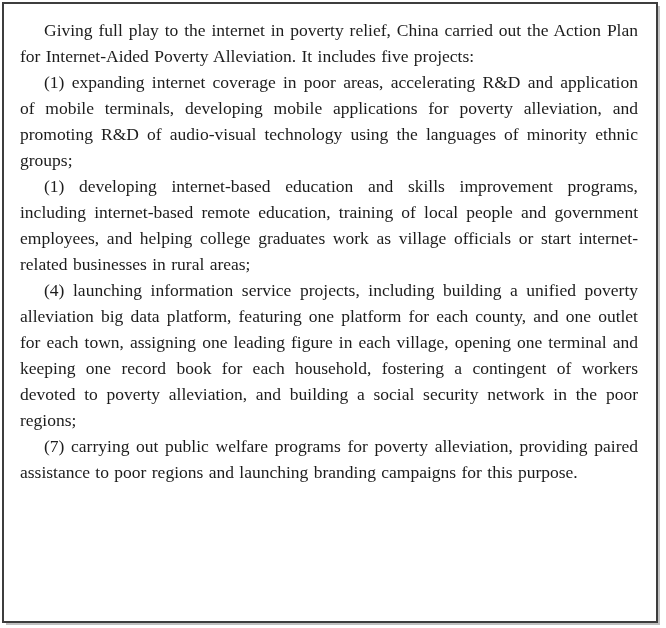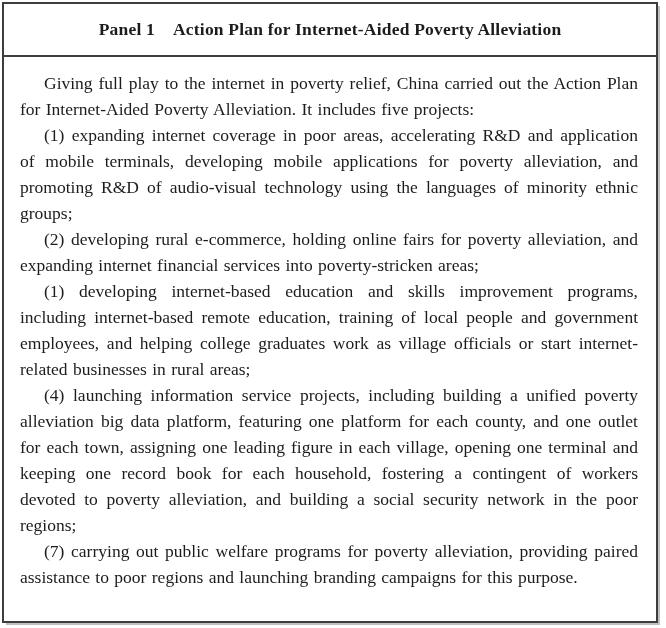--- a/index.html
+++ b/index.html
@@ -50,25 +50,20 @@
   .panel-body p {
     margin: 0;
     text-indent: 24px;
     word-spacing: 1px;
   }
 </style>
 </head>
 <body>
 
 <div class="panel">
-  <div class="panel-title">
-    <span class="title-label">Panel 1</span>
-    <span class="title-text">Action Plan for Internet-Aided Poverty Alleviation</span>
-  </div>
   <div class="panel-body">
     <p>Giving full play to the internet in poverty relief, China carried out the Action Plan for Internet-Aided Poverty Alleviation. It includes five projects:</p>
     <p>(1) expanding internet coverage in poor areas, accelerating R&amp;D and application of mobile terminals, developing mobile applications for poverty alleviation, and promoting R&amp;D of audio-visual technology using the languages of minority ethnic groups;</p>
-    <p>(2) developing rural e-commerce, holding online fairs for poverty alleviation, and expanding internet financial services into poverty-stricken areas;</p>
     <p>(1) developing internet-based education and skills improvement programs, including internet-based remote education, training of local people and government employees, and helping college graduates work as village officials or start internet-related businesses in rural areas;</p>
     <p>(4) launching information service projects, including building a unified poverty alleviation big data platform, featuring one platform for each county, and one outlet for each town, assigning one leading figure in each village, opening one terminal and keeping one record book for each household, fostering a contingent of workers devoted to poverty alleviation, and building a social security network in the poor regions;</p>
     <p>(7) carrying out public welfare programs for poverty alleviation, providing paired assistance to poor regions and launching branding campaigns for this purpose.</p>
   </div>
 </div>
 
 </body></html>

